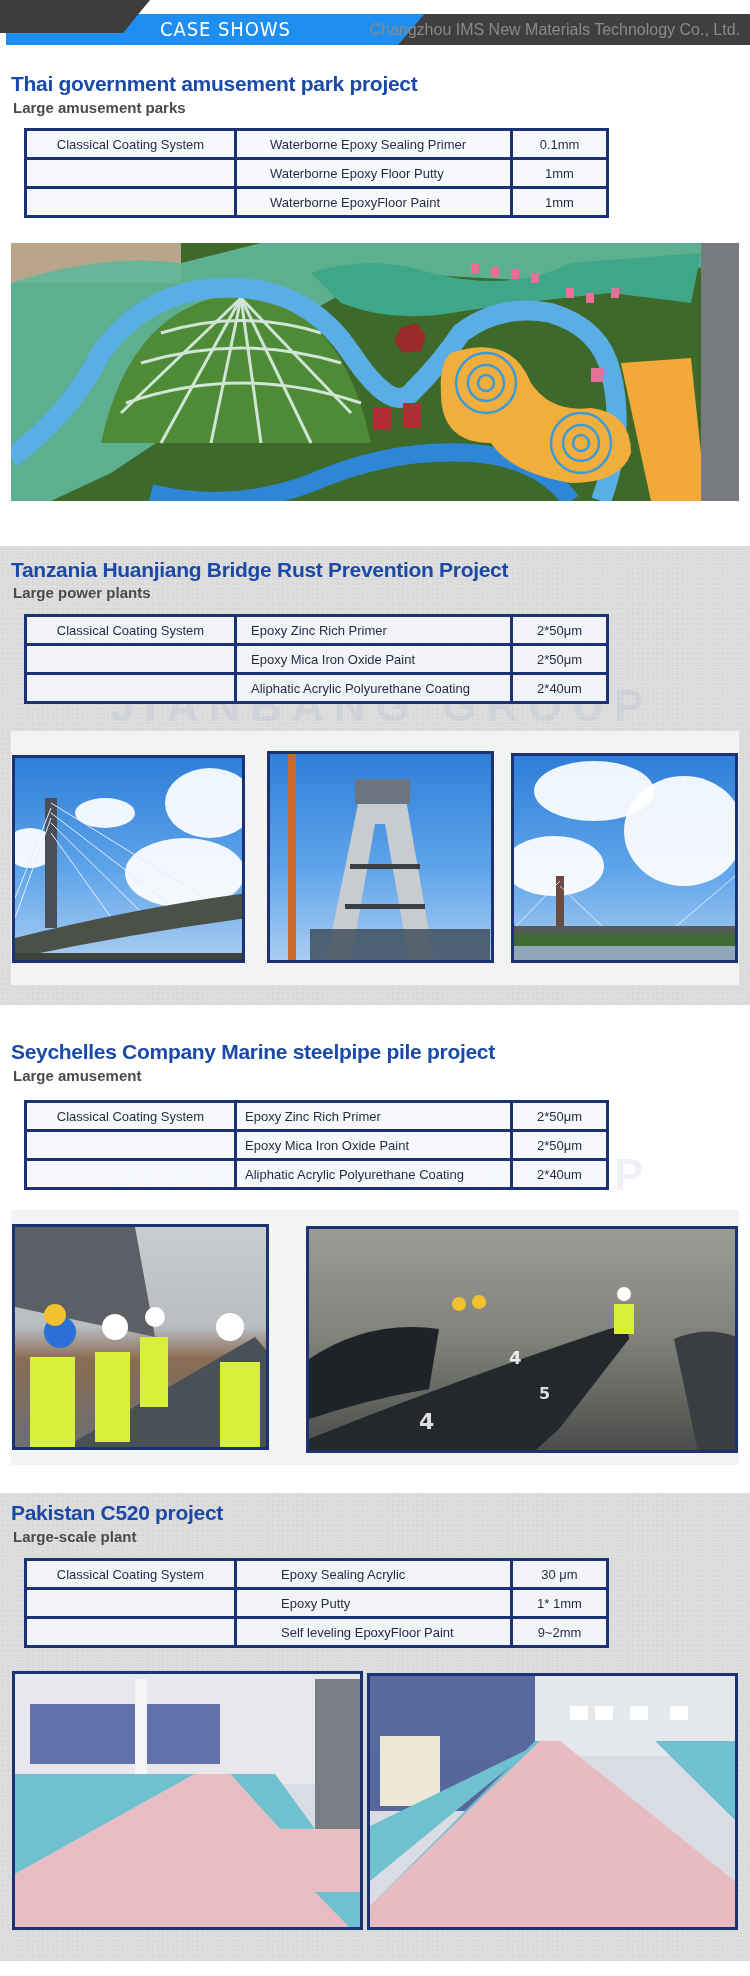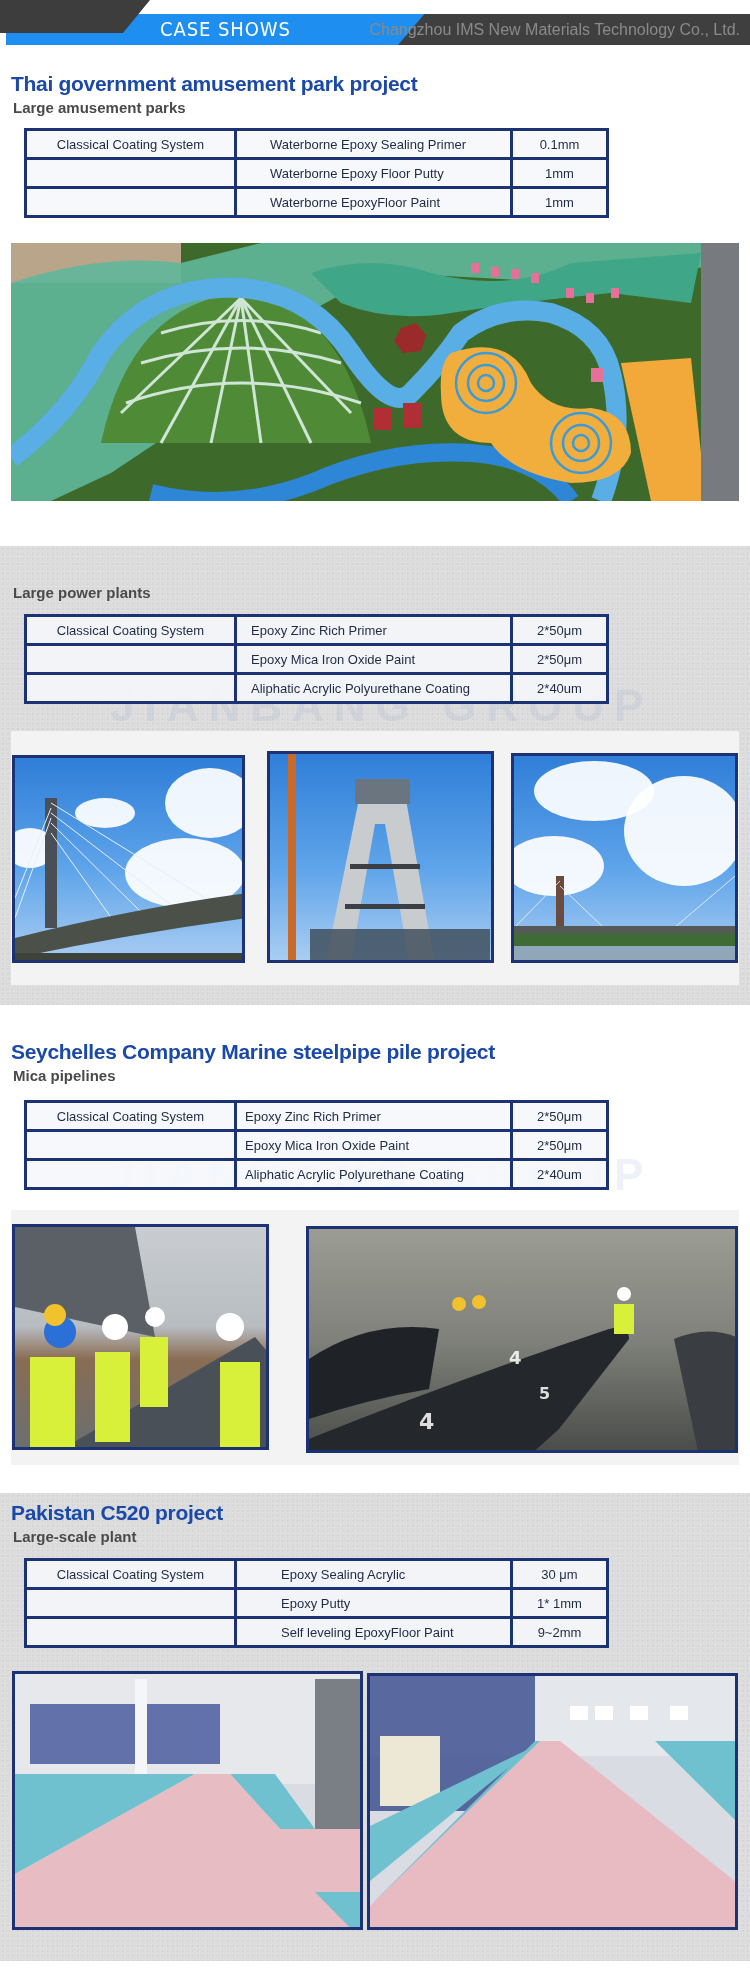--- a/index.html
+++ b/index.html
@@ -133,20 +133,21 @@
           <rect x="575" y="50" width="8" height="10"></rect>
         <rect x="600" y="45" width="8" height="10"></rect>
           <rect x="580" y="125" width="12" height="14"></rect>
       </g>
     </svg>
   </div>
 </div>
 
 <div class="section gray" style="top:546px;height:459px;">
   <div class="wm" style="left:110px;top:135px;">JIANBANG GROUP</div>
+  <div class="proj-title" style="top:12px;">Tanzania Huanjiang Bridge Rust Prevention Project</div>
   <div class="proj-sub" style="top:38px;">Large power plants</div>
 
   <table class="ctable indent-mid" style="top:68px;">
     <tbody>
         <tr>
       <td class="c1">Classical Coating System</td>
       <td class="c2">Epoxy Zinc Rich Primer</td>
       <td class="c3">2*50μm</td>
     </tr>
     <tr>
@@ -210,21 +211,21 @@
         <rect x="0" y="178" width="227" height="12" fill="#3f6b34"></rect>
         <rect x="0" y="190" width="227" height="20" fill="#8fa7b8"></rect>
       </svg>
     </div>
   </div>
 </div>
 
 <div class="section" style="top:1005px;height:488px;">
   <div class="wm" style="left:110px;top:145px;">JIANBANG GROUP</div>
   <div class="proj-title" style="top:35px;">Seychelles Company Marine steelpipe pile project</div>
-  <div class="proj-sub" style="top:62px;">Mica pipelines</div>
+  <div class="proj-sub" style="top:62px;">Large amusement</div>
 
   <table class="ctable" style="top:95px;">
     <tbody>
         <tr>
       <td class="c1">Classical Coating System</td>
       <td class="c2">Epoxy Zinc Rich Primer</td>
       <td class="c3">2*50μm</td>
     </tr>
     <tr>
       <td class="c1"></td>

